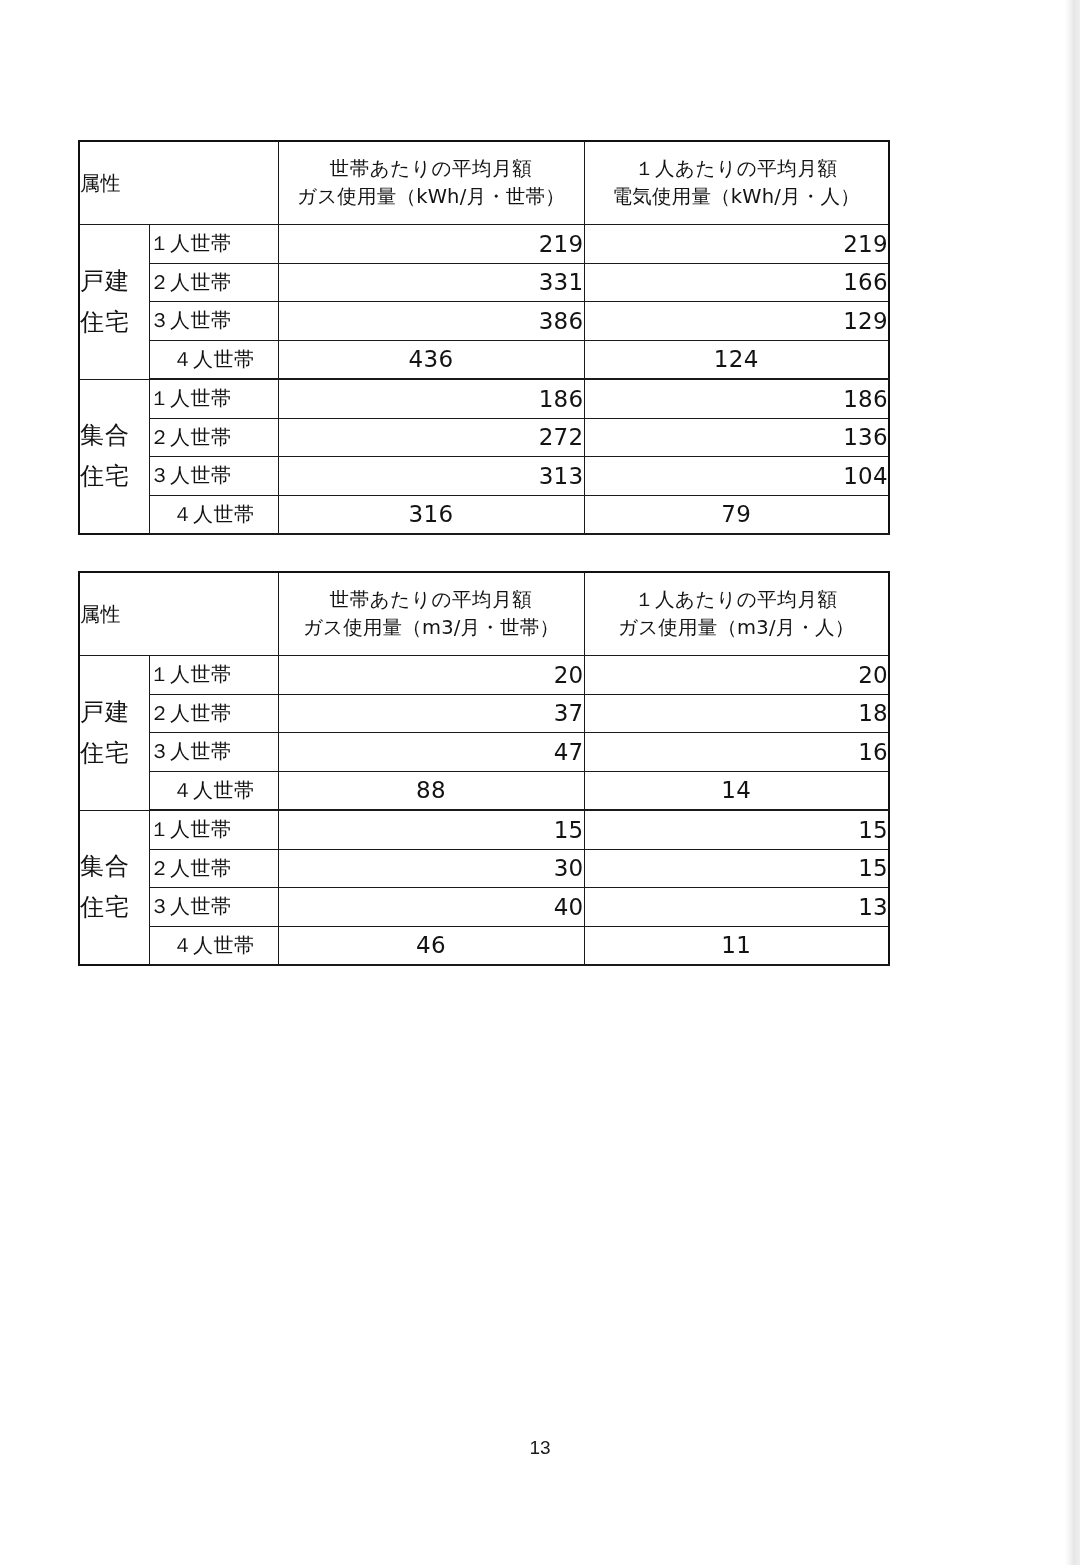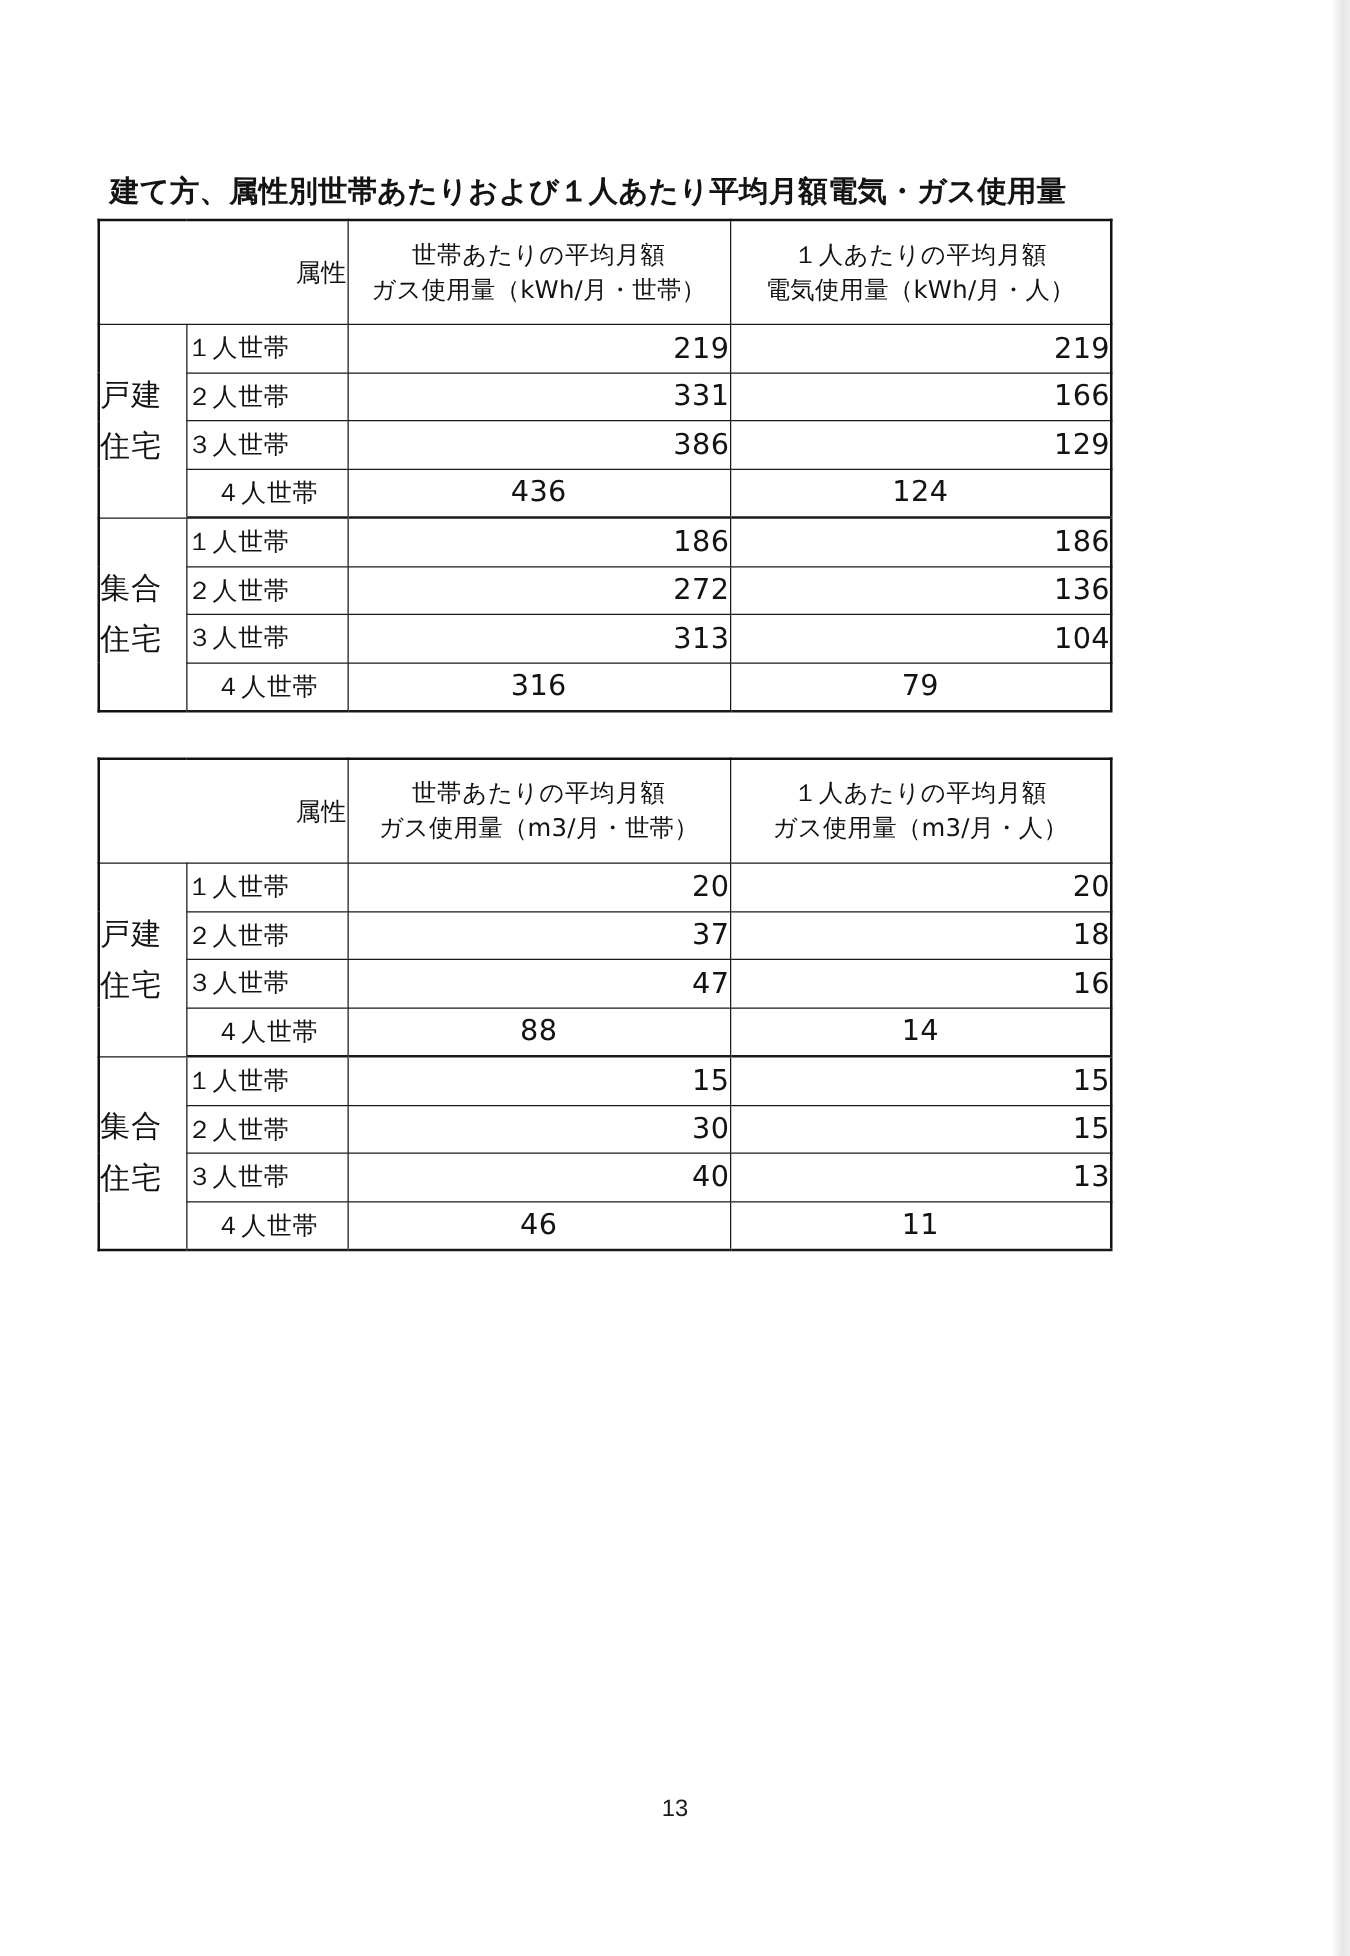--- a/index.html
+++ b/index.html
@@ -68,21 +68,21 @@
     border: 2.4px solid #111111;
   }
 
   
   col.c-building { width: 70px; }
   col.c-size     { width: 129px; }
   col.c-hh       { width: 306px; }
   col.c-pp       { width: 305px; }
 
   .hdr-attr {
-    text-align: right;
+    text-align: left;
     vertical-align: middle;
     font-size: 20px;
     height: 82px;
     letter-spacing: 0.5px;
   }
 
   .hdr-metric {
     text-align: center;
     vertical-align: middle;
     font-size: 19.5px;
@@ -139,21 +139,20 @@
 </style>
 </head>
 <body>
 
 <div class="page">
 
   <div class="page-edge"></div>
 
   <div class="content">
 
-    <h1 class="doc-title">建て方、属性別世帯あたりおよび１人あたり平均月額電気・ガス使用量</h1>
 
     <table class="data-table">
       <colgroup>
         <col class="c-building">
           <col class="c-size">
           <col class="c-hh">
           <col class="c-pp">
       </colgroup>
       <thead>
         <tr>

